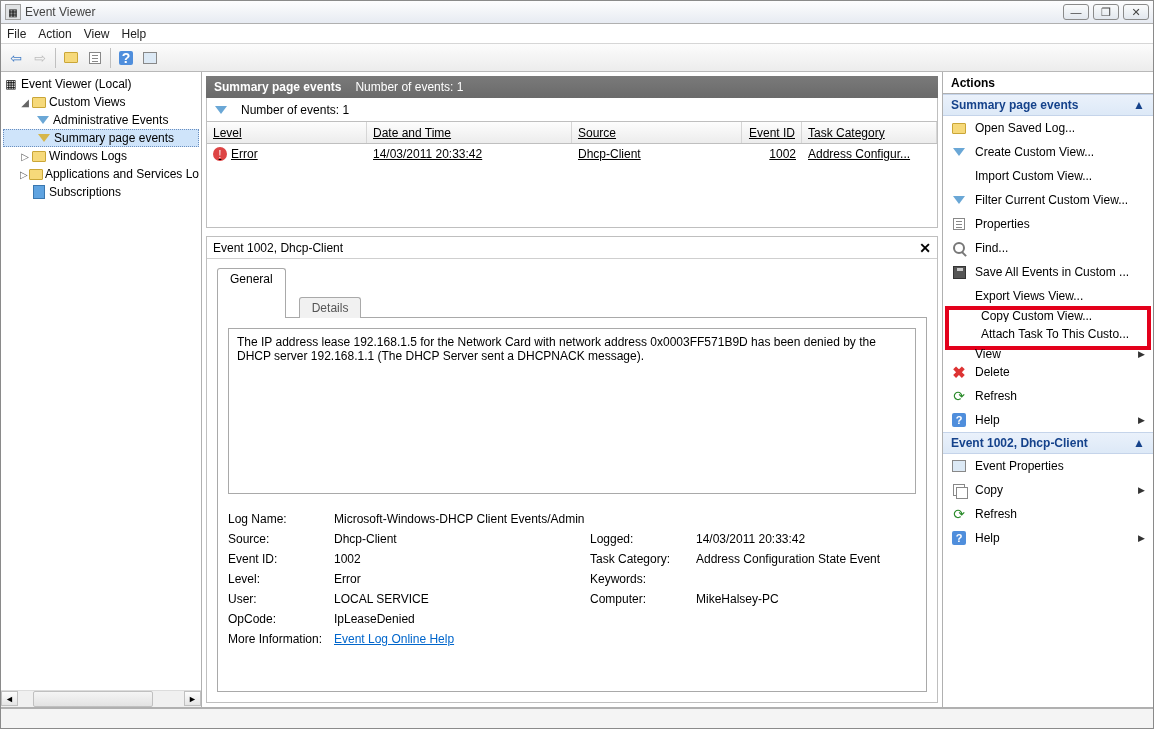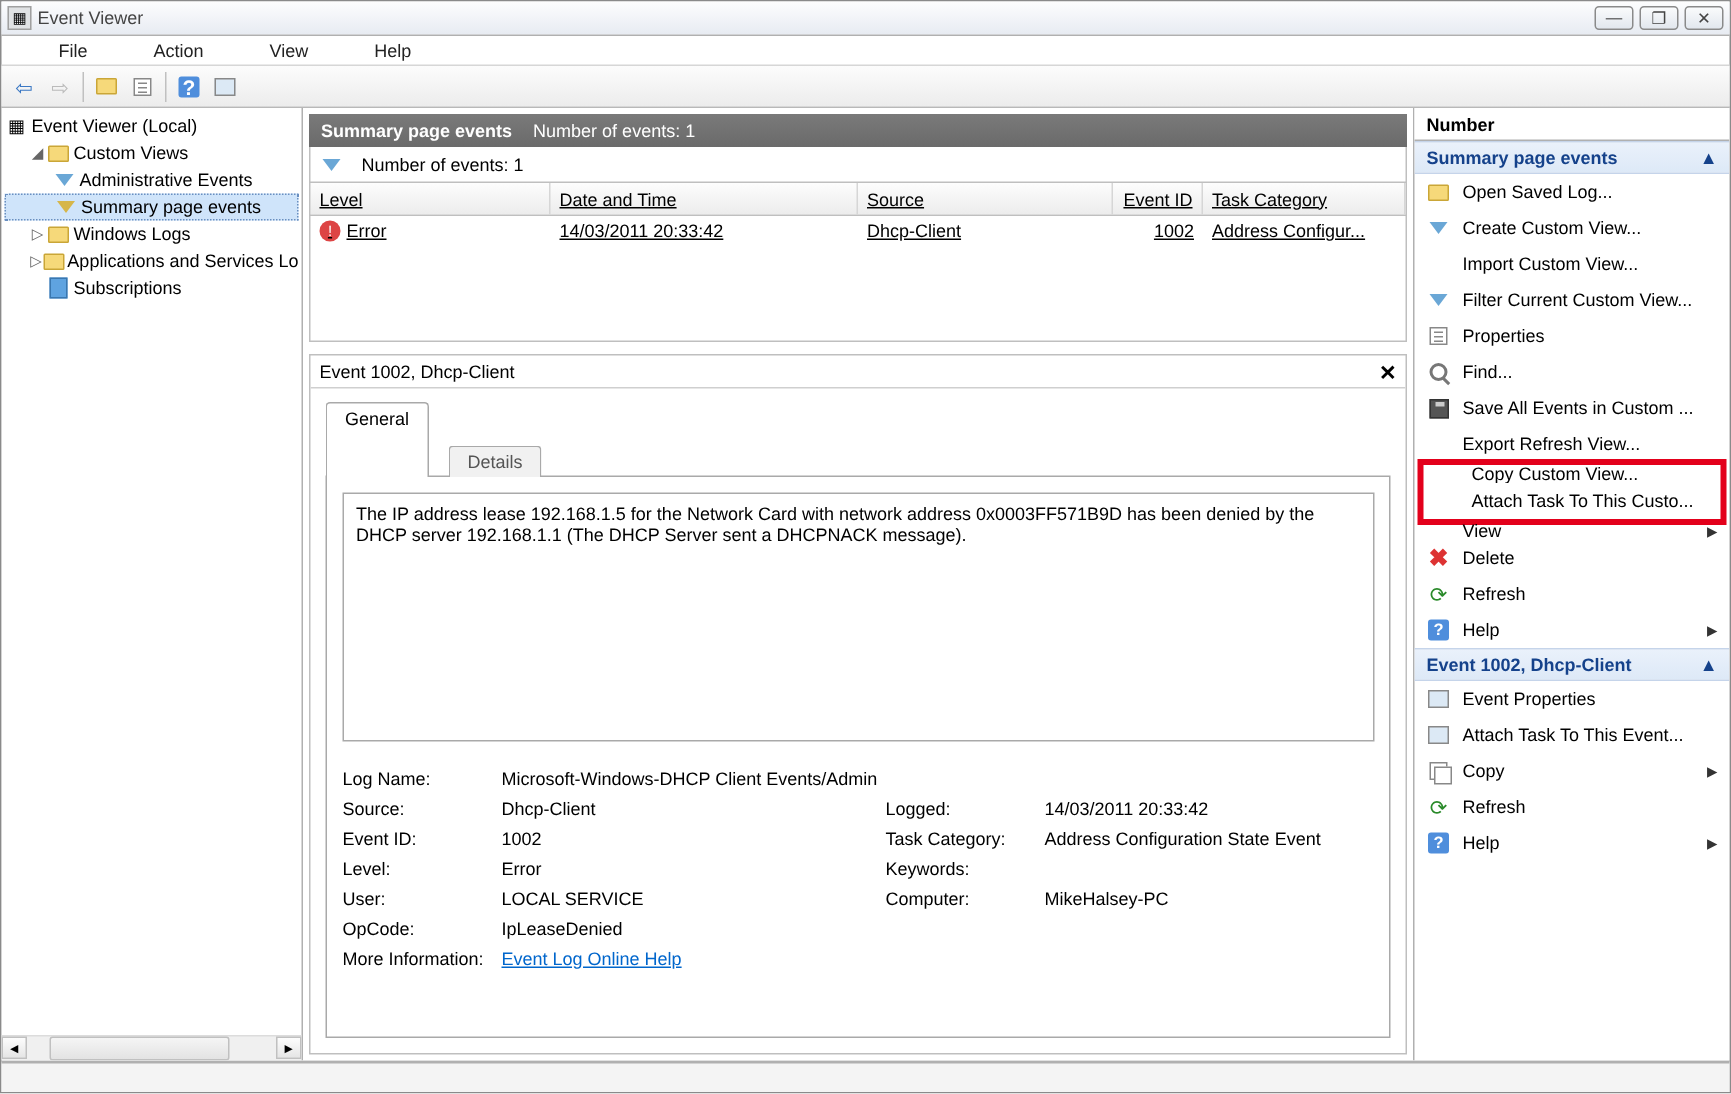--- a/index.html
+++ b/index.html
@@ -7,21 +7,21 @@
   .window { width: 1154px; height: 729px; border: 1px solid #8a8a8a; background: #fff; display: flex; flex-direction: column; }
   
   
   .titlebar { height: 23px; background: linear-gradient(#fdfdfe, #e7ebf2); border-bottom: 1px solid #b0b0b0; display: flex; align-items: center; padding: 0 4px; }
   .titlebar .app-icon { width: 16px; height: 16px; background: #e0e2e4; border: 1px solid #a0a0a0; margin-right: 4px; display:inline-flex; align-items:center; justify-content:center; font-size:10px;}
   .titlebar .title { flex: 1; color: #444; }
   .titlebar .win-btn { width: 26px; height: 16px; border: 1px solid #8a8a8a; border-radius: 3px; margin-left: 4px; background: linear-gradient(#fafbfc,#e2e7ee); display:flex; align-items:center; justify-content:center; font-size:11px; color:#444;}
   
   
   .menubar { height: 20px; display: flex; align-items: center; padding: 0 6px; gap: 12px; border-bottom: 1px solid #d6d6d6; }
-  .menubar span { color: #222; margin-left: 32px; }
+  .menubar span { color: #222; }
   
   
   .toolbar { height: 28px; border-bottom: 1px solid #b8b8b8; display: flex; align-items: center; padding: 0 4px; gap: 2px; background: linear-gradient(#fcfcfc,#ececec); }
   .tb-btn { width: 22px; height: 22px; display:flex; align-items:center; justify-content:center; border:1px solid transparent; border-radius:2px;}
   .tb-btn svg, .tb-btn span { font-size:14px; }
   .tb-sep { width:1px; height:20px; background:#c0c0c0; margin:0 2px;}
   
   
   .body { flex: 1; display: flex; border-bottom:1px solid #b0b0b0; overflow:hidden;}
   .tree-pane { width: 201px; border-right: 1px solid #b0b0b0; padding: 3px 2px; overflow:hidden; position:relative; background:#fff;}
@@ -260,21 +260,21 @@
               <span></span>
 
             <span class="k">More Information:</span>
             <span style="grid-column:span 3"><a class="link" href="#">Event Log Online Help</a></span>
           </div>
         </div>
       </div>
     </div>
 
     <div class="right-pane">
-      <div class="right-head">Number</div>
+      <div class="right-head">Actions</div>
       <div class="right-scroll">
         <div class="act-section">
           <span>Summary page events</span>
             <span>▲</span>
         </div>
         <div class="act-item">
             <span class="ico">
               <span class="i-folder"></span>
             </span>
             <span>Open Saved Log...</span>
@@ -308,21 +308,21 @@
             <span>Find...</span>
           </div>
         <div class="act-item">
             <span class="ico">
               <span class="i-disk"></span>
             </span>
             <span>Save All Events in Custom ...</span>
           </div>
         <div class="act-item">
             <span class="ico"></span>
-            <span>Export Refresh View...</span>
+            <span>Export Views View...</span>
           </div>
         <div class="highlight-box">
           <div class="act-item" style="height:12px;overflow:hidden;">
               <span class="ico"></span>
               <span>Copy Custom View...</span>
             </div>
           <div class="act-item">
               <span class="ico"></span>
               <span>Attach Task To This Custo...</span>
             </div>
@@ -349,26 +349,20 @@
         <div class="act-section">
           <span>Event 1002, Dhcp-Client</span>
             <span>▲</span>
         </div>
         <div class="act-item">
             <span class="ico">
               <span class="i-event"></span>
             </span>
             <span>Event Properties</span>
           </div>
-        <div class="act-item">
-            <span class="ico">
-              <span class="i-event"></span>
-            </span>
-            <span>Attach Task To This Event...</span>
-          </div>
         <div class="act-item has-arrow">
             <span class="ico">
               <span class="i-copy"></span>
             </span>
             <span>Copy</span>
           </div>
         <div class="act-item">
             <span class="ico i-refresh">⟳</span>
             <span>Refresh</span>
           </div>

